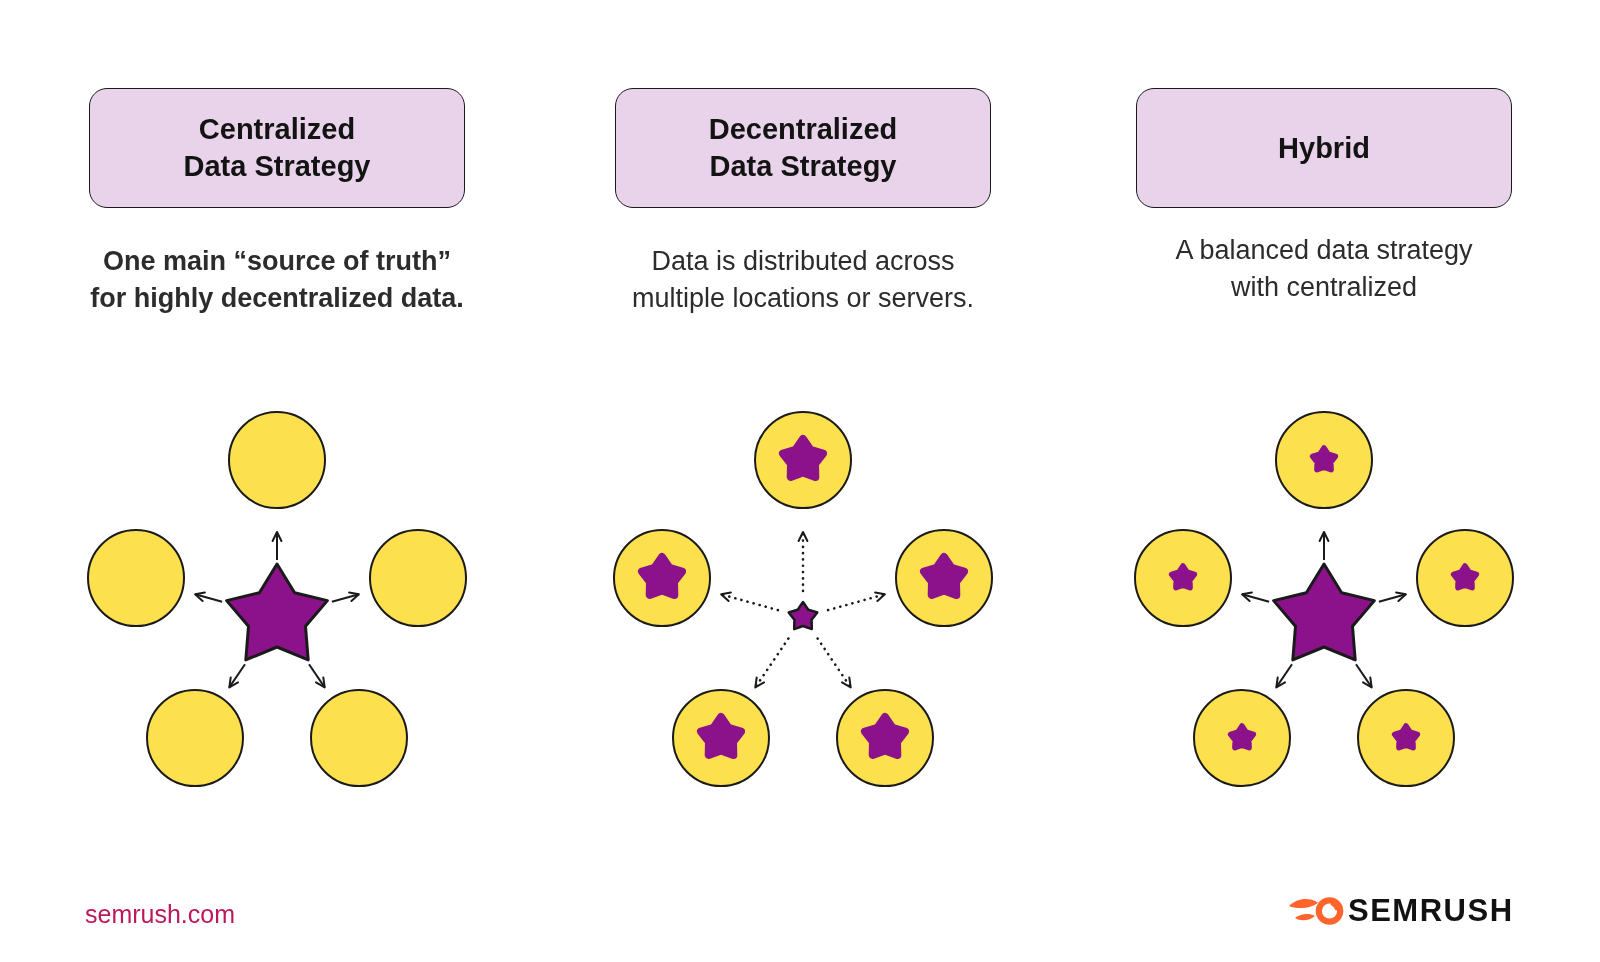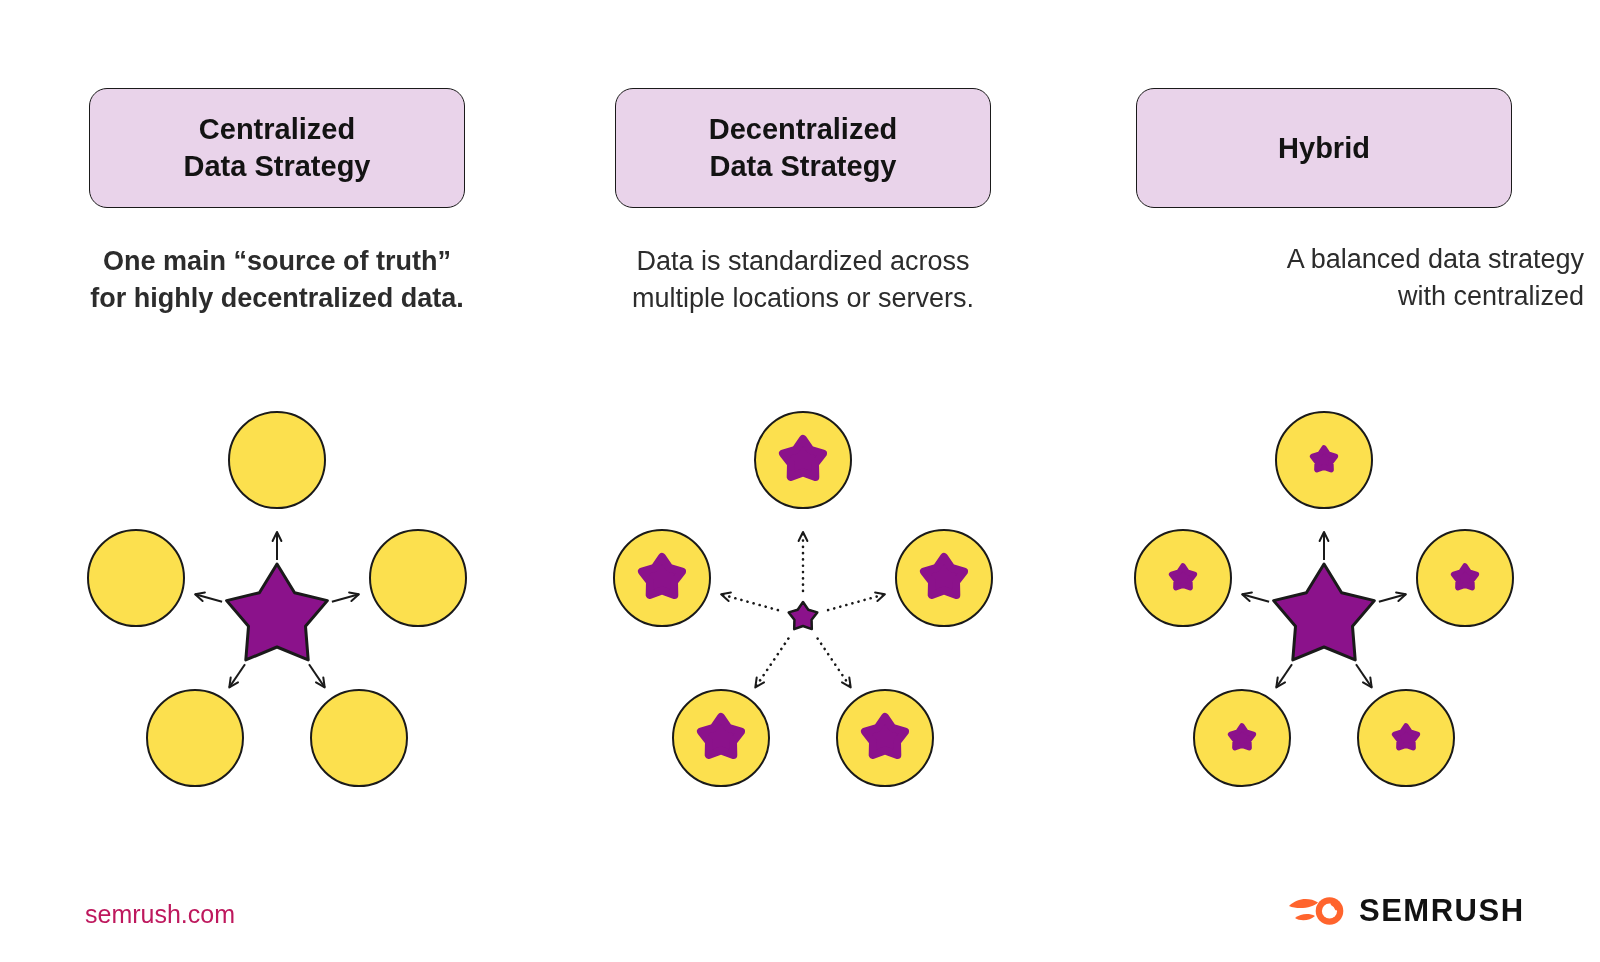--- a/index.html
+++ b/index.html
@@ -27,21 +27,21 @@
   }
   .desc span { display: block; }
   .diagram { position: absolute; width: 400px; height: 400px; }
 
   .site-label {
     position: absolute; left: 85px; top: 900px;
     font-size: 25px; color: #be185d;
   }
   .brand {
     position: absolute; left: 1288px; top: 893px;
-    display: flex; align-items: center; gap: 15px;
+    display: flex; align-items: center; gap: 4px;
   }
   .brand .wordmark {
     font-weight: bold; font-size: 31px; letter-spacing: 1.5px; color: #121212;
   }
 </style>
 </head>
 <body>
 
 <div class="page">
 
@@ -70,21 +70,21 @@
         <circle cx="341" cy="180" r="48" fill="#fce04e" stroke="#1a1a1a" stroke-width="2"></circle>
         <circle cx="118" cy="340" r="48" fill="#fce04e" stroke="#1a1a1a" stroke-width="2"></circle>
         <circle cx="282" cy="340" r="48" fill="#fce04e" stroke="#1a1a1a" stroke-width="2"></circle>
         <path d="M200.0,166.0L217.6,194.7L250.4,202.6L228.5,228.3L231.2,261.9L200.0,249.0L168.8,261.9L171.5,228.3L149.6,202.6L182.4,194.7Z" fill="#8b128b" stroke="#1a1a1a" stroke-width="3" stroke-linejoin="round"></path>
       </svg>
       <div class="header-box" style="left: 615px; top: 88px; text-align: center;">
         <span>Decentralized</span>
         <span>Data Strategy</span>
       </div>
       <div class="desc" style="left: 543px; top: 243px;">
-        <span>Data is standardized across</span>
+        <span>Data is distributed across</span>
         <span>multiple locations or servers.</span>
       </div>
       <svg width="400" height="400" viewBox="0 0 400 400" class="diagram" style="left: 603px; top: 398px;">
         <line x1="200.0" y1="193.0" x2="200.0" y2="134.0" stroke="#1a1a1a" stroke-width="2.6" stroke-dasharray="0.1 6.2" stroke-linecap="round"></line>
         <path d="M195.6,143.0 L200.0,134.0 L204.4,143.0" fill="none" stroke="#1a1a1a" stroke-width="2" stroke-linecap="round" stroke-linejoin="round"></path>
         <line x1="174.9" y1="212.1" x2="118.1" y2="196.3" stroke="#1a1a1a" stroke-width="2.6" stroke-dasharray="0.1 6.2" stroke-linecap="round"></line>
         <path d="M125.6,203.0 L118.1,196.3 L127.9,194.5" fill="none" stroke="#1a1a1a" stroke-width="2" stroke-linecap="round" stroke-linejoin="round"></path>
         <line x1="225.1" y1="212.1" x2="281.9" y2="196.3" stroke="#1a1a1a" stroke-width="2.6" stroke-dasharray="0.1 6.2" stroke-linecap="round"></line>
         <path d="M272.1,194.5 L281.9,196.3 L274.4,203.0" fill="none" stroke="#1a1a1a" stroke-width="2" stroke-linecap="round" stroke-linejoin="round"></path>
         <line x1="185.4" y1="240.5" x2="152.3" y2="289.4" stroke="#1a1a1a" stroke-width="2.6" stroke-dasharray="0.1 6.2" stroke-linecap="round"></line>
@@ -99,21 +99,21 @@
         <path d="M341.0,159.0L348.4,169.8L361.0,173.5L353.0,183.9L353.3,197.0L341.0,192.6L328.7,197.0L329.0,183.9L321.0,173.5L333.6,169.8Z" fill="#8b128b" stroke="#8b128b" stroke-width="8" stroke-linejoin="round"></path>
         <circle cx="118" cy="340" r="48" fill="#fce04e" stroke="#1a1a1a" stroke-width="2"></circle>
         <path d="M118.0,319.0L125.4,329.8L138.0,333.5L130.0,343.9L130.3,357.0L118.0,352.6L105.7,357.0L106.0,343.9L98.0,333.5L110.6,329.8Z" fill="#8b128b" stroke="#8b128b" stroke-width="8" stroke-linejoin="round"></path>
         <circle cx="282" cy="340" r="48" fill="#fce04e" stroke="#1a1a1a" stroke-width="2"></circle>
         <path d="M282.0,319.0L289.4,329.8L302.0,333.5L294.0,343.9L294.3,357.0L282.0,352.6L269.7,357.0L270.0,343.9L262.0,333.5L274.6,329.8Z" fill="#8b128b" stroke="#8b128b" stroke-width="8" stroke-linejoin="round"></path>
         <path d="M200.0,204.0L205.3,211.7L214.3,214.4L208.6,221.8L208.8,231.1L200.0,228.0L191.2,231.1L191.4,221.8L185.7,214.4L194.7,211.7Z" fill="#8b128b" stroke="#1a1a1a" stroke-width="2.5" stroke-linejoin="round"></path>
       </svg>
       <div class="header-box" style="left: 1136px; top: 88px;">
         <span>Hybrid</span>
       </div>
-      <div class="desc" style="left: 1064px; top: 241px; text-align: right;">
+      <div class="desc" style="left: 1064px; top: 232px;">
         <span>A balanced data strategy</span>
         <span>with centralized</span>
       </div>
       <svg width="400" height="400" viewBox="0 0 400 400" class="diagram" style="left: 1124px; top: 398px;">
         <line x1="200.0" y1="162.0" x2="200.0" y2="134.0" stroke="#1a1a1a" stroke-width="2"></line>
         <path d="M195.6,143.0 L200.0,134.0 L204.4,143.0" fill="none" stroke="#1a1a1a" stroke-width="2" stroke-linecap="round" stroke-linejoin="round"></path>
         <line x1="145.1" y1="203.8" x2="118.1" y2="196.3" stroke="#1a1a1a" stroke-width="2"></line>
         <path d="M125.6,203.0 L118.1,196.3 L127.9,194.5" fill="none" stroke="#1a1a1a" stroke-width="2" stroke-linecap="round" stroke-linejoin="round"></path>
         <line x1="254.9" y1="203.8" x2="281.9" y2="196.3" stroke="#1a1a1a" stroke-width="2"></line>
         <path d="M272.1,194.5 L281.9,196.3 L274.4,203.0" fill="none" stroke="#1a1a1a" stroke-width="2" stroke-linecap="round" stroke-linejoin="round"></path>

